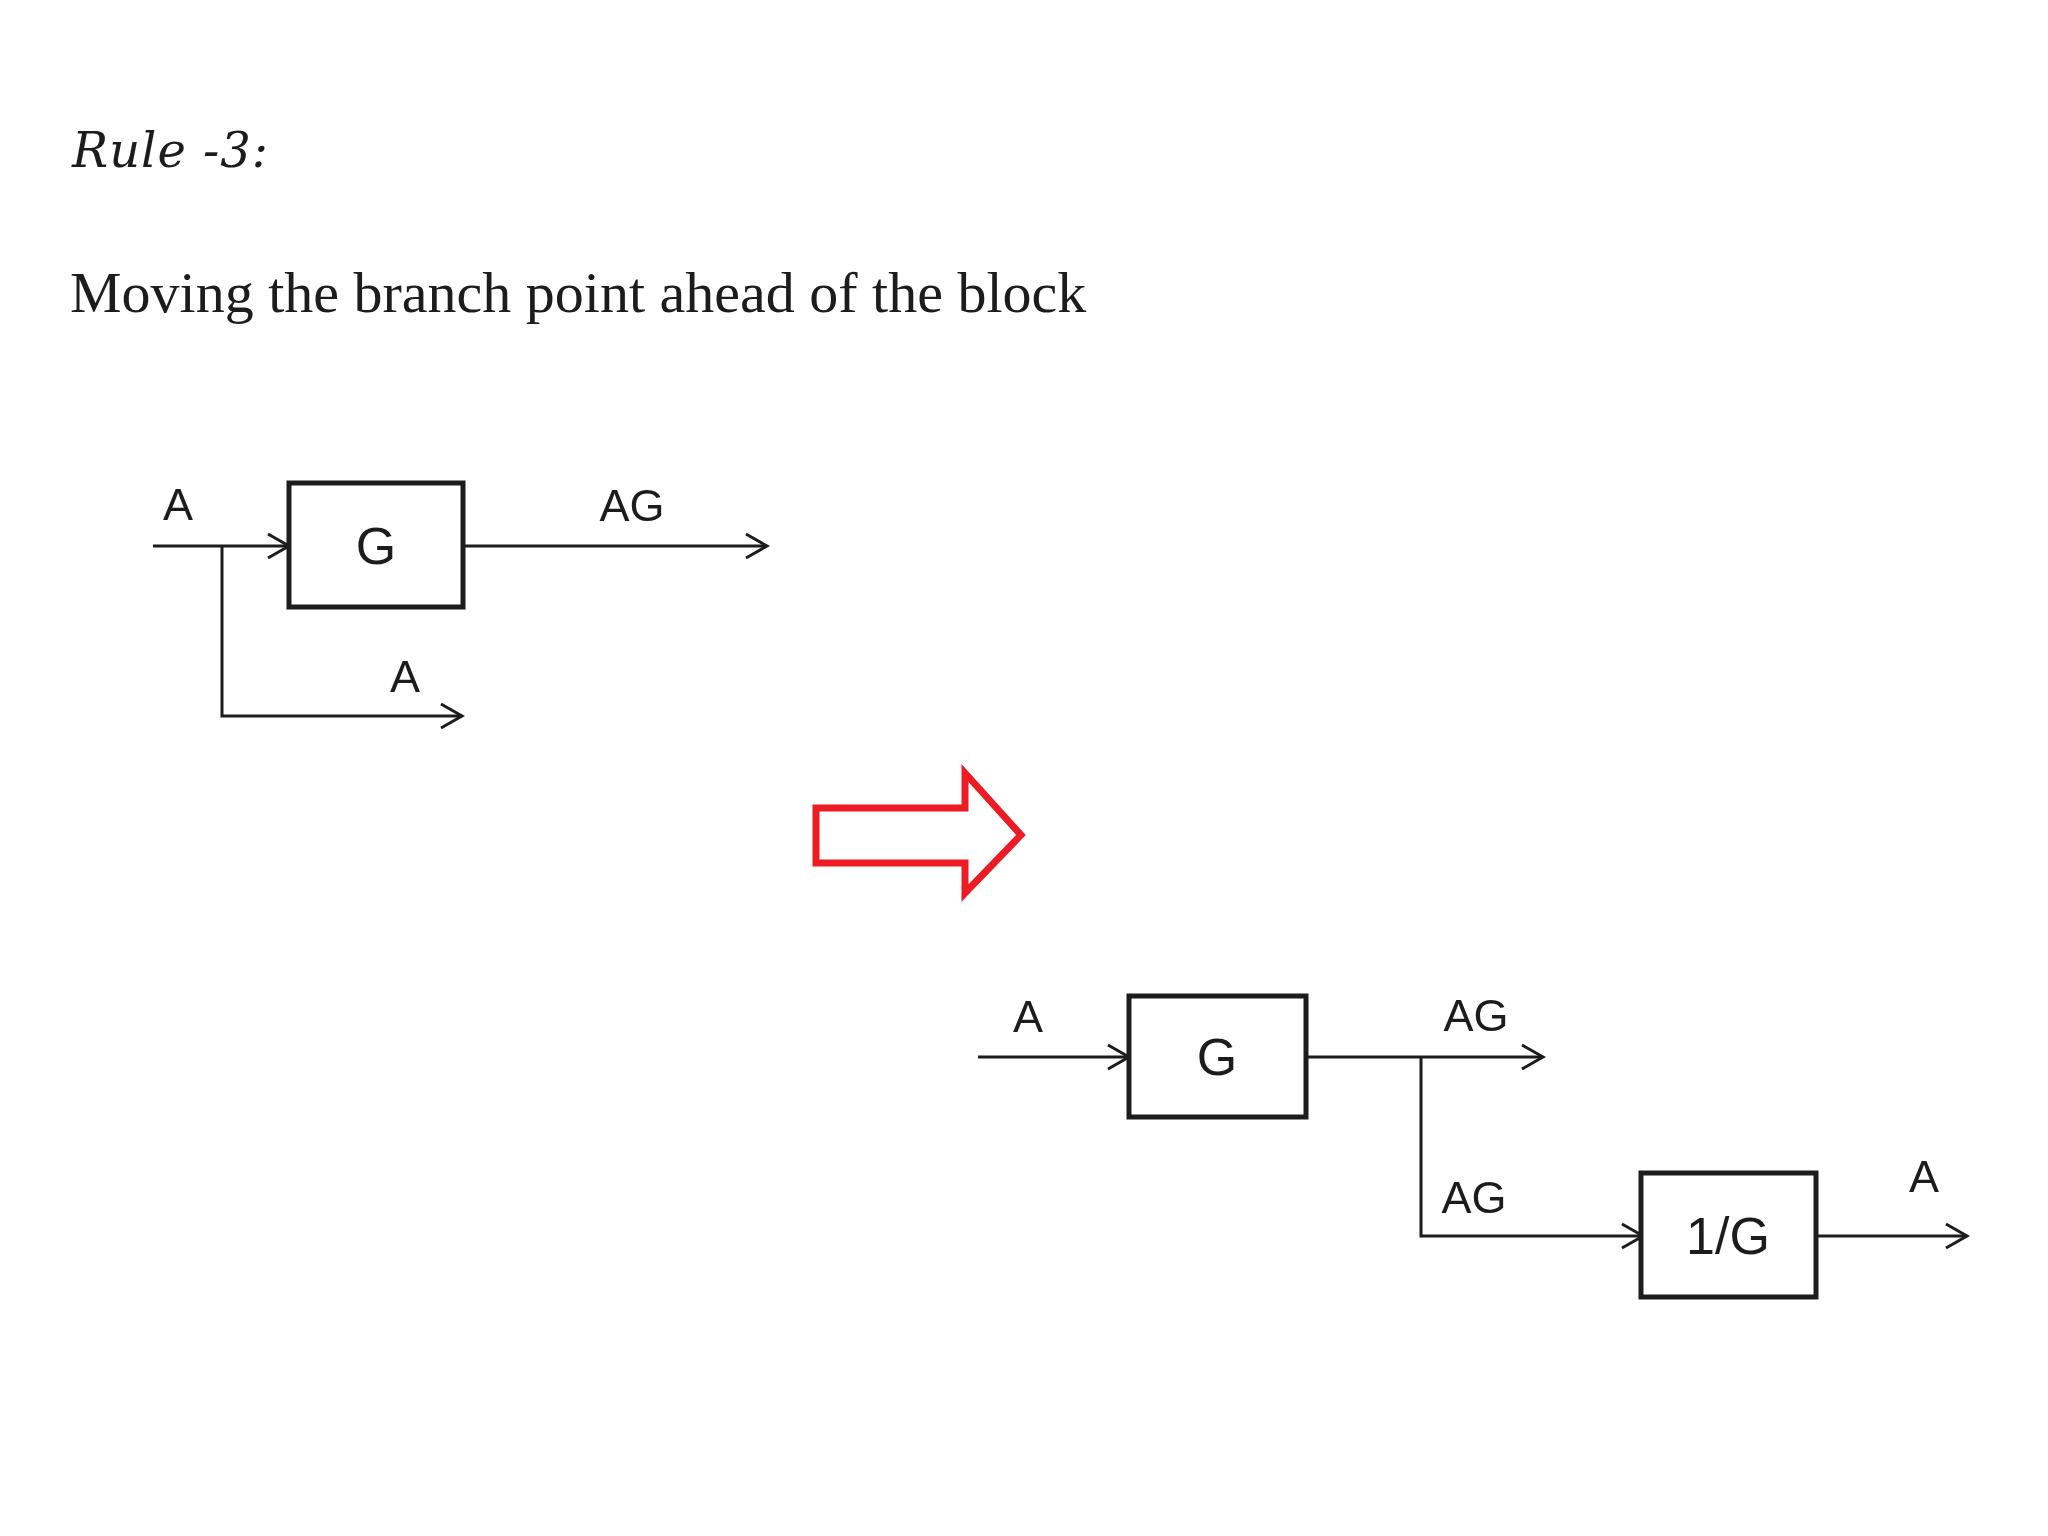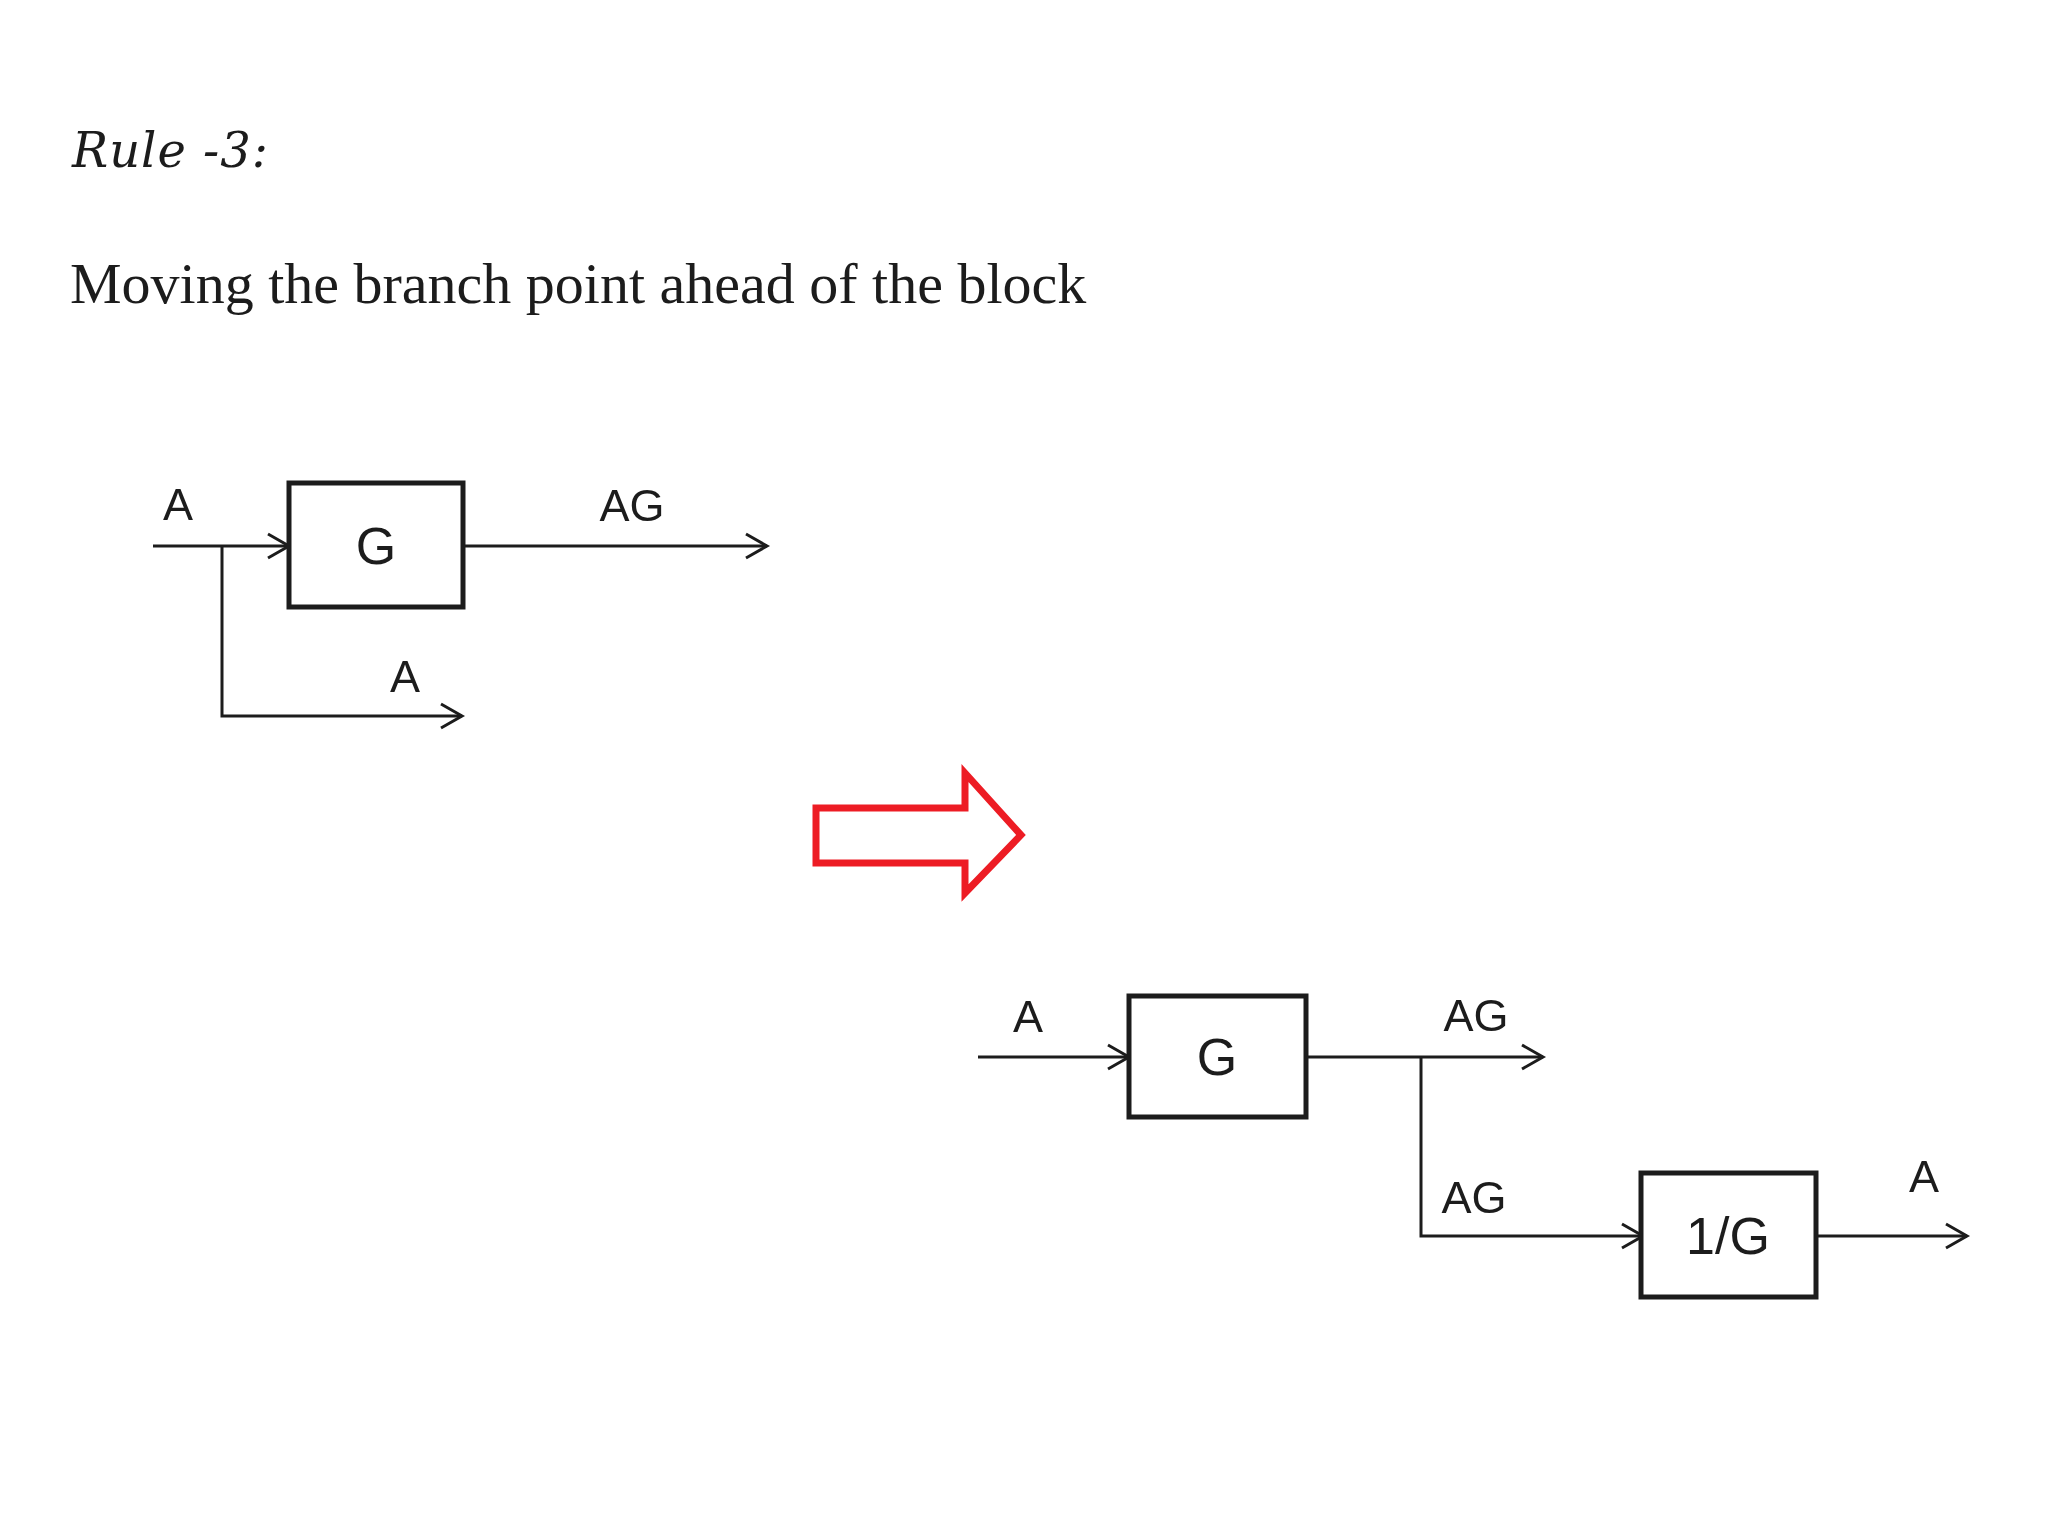--- a/index.html
+++ b/index.html
@@ -14,21 +14,21 @@
   }
   .title {
     position:absolute; left:72px; top:124px;
     font-family:"DejaVu Serif", serif;
     font-style:italic;
     font-size:48px; line-height:1.1;
     color:var(--ink);
     letter-spacing:1px;
   }
   .subtitle {
-    position:absolute; left:70px; top:251px;
+    position:absolute; left:70px; top:260px;
     font-family:"Liberation Serif", serif;
     font-size:58px; line-height:1.15;
     color:var(--ink);
   }
   .canvas { position:absolute; left:0; top:0; width:2048px; height:1536px; }
   .stroke { stroke:var(--ink); stroke-width:3px; fill:none; }
   .block  { stroke:var(--ink); stroke-width:5px; fill:#fff; }
   .redshape { stroke:var(--accent); stroke-width:7px; fill:#fff; stroke-linejoin:miter; }
   .lbl {
     font-family:"Liberation Sans", sans-serif;

